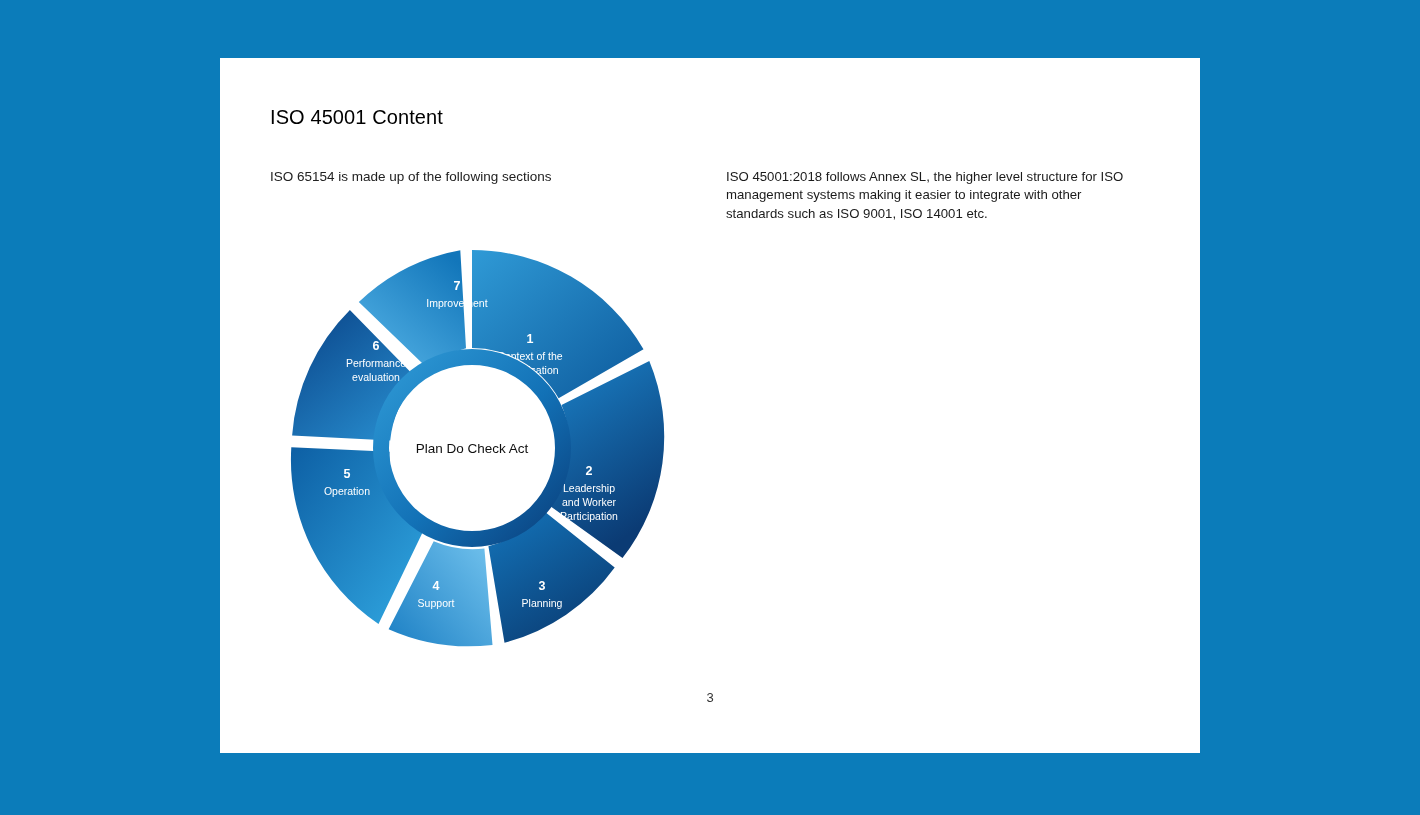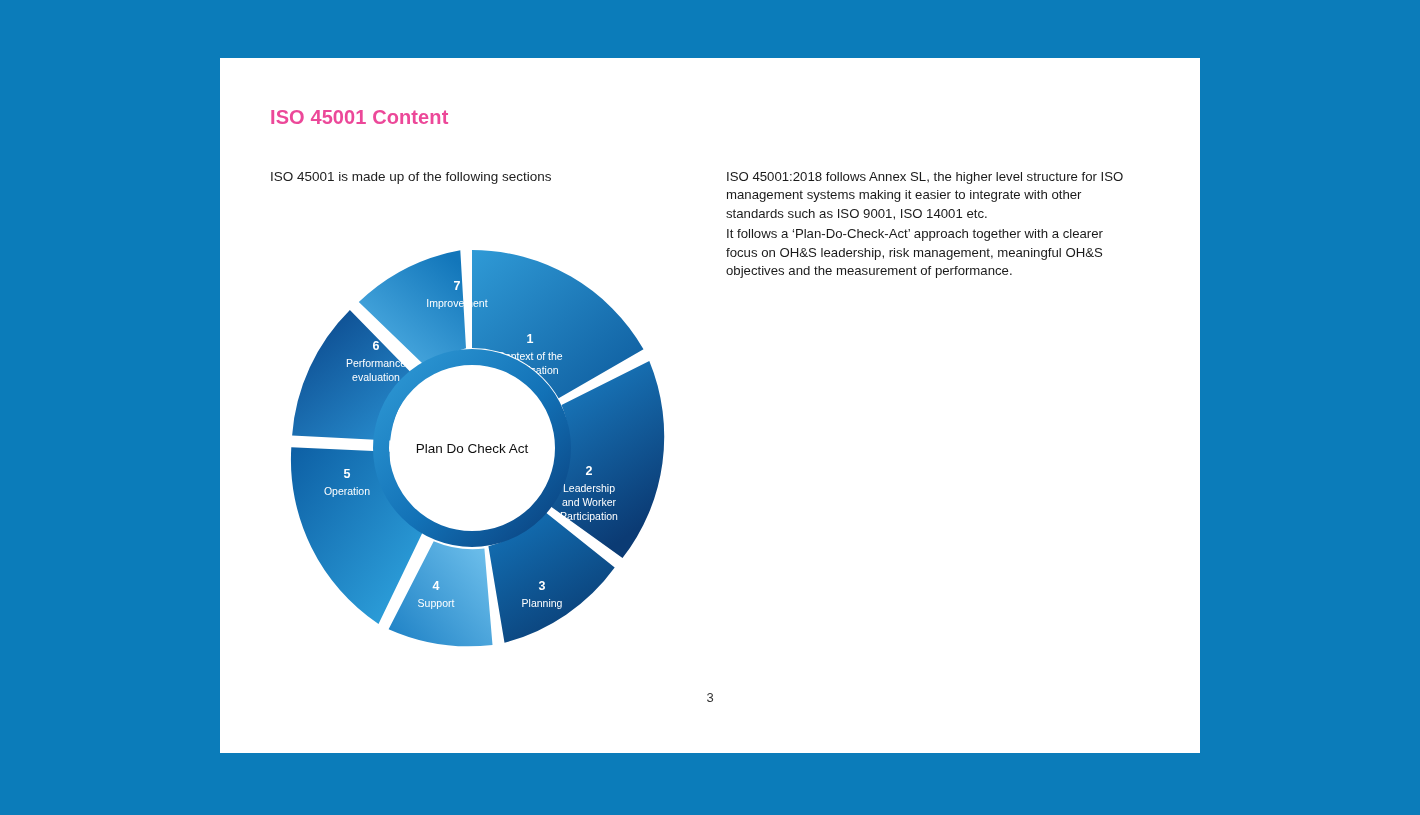--- a/index.html
+++ b/index.html
@@ -19,22 +19,22 @@
     top: 58px;
     width: 980px;
     height: 695px;
     background: #ffffff;
   }
   .slide-title {
     position: absolute;
     left: 50px;
     top: 48px;
     font-size: 20px;
-    font-weight: bold;
-    color: #ec4899;
+    font-weight: normal;
+    color: #000000;
     letter-spacing: 0.1px;
   }
   .intro-text {
     position: absolute;
     left: 50px;
     top: 110px;
     width: 380px;
     font-size: 13.5px;
     color: #222222;
     line-height: 1.35;
@@ -91,25 +91,24 @@
     text-anchor: middle;
   }
 </style>
 </head>
 <body>
 
 <div class="slide">
 
   <div class="slide-title">ISO 45001 Content</div>
 
-  <div class="intro-text">ISO 45001 is made up of the following sections</div>
+  <div class="intro-text">ISO 65154 is made up of the following sections</div>
 
   <div class="right-col">
     <p>ISO 45001:2018 follows Annex SL, the higher level structure for ISO management systems making it easier to integrate with other standards such as ISO 9001, ISO 14001 etc.</p>
-    <p>It follows a ‘Plan-Do-Check-Act’ approach together with a clearer focus on OH&amp;S leadership, risk management, meaningful OH&amp;S objectives and the measurement of performance.</p>
   </div>
 
   <div class="wheel-wrap">
     <svg width="440" height="440" viewBox="0 0 440 440">
       <defs>
         <linearGradient id="g1" x1="0" y1="0" x2="1" y2="1">
           <stop offset="0%" stop-color="#2f9ad6"></stop>
             <stop offset="100%" stop-color="#0d5a9c"></stop>
         </linearGradient>
         <linearGradient id="g2" x1="0" y1="0" x2="0.4" y2="1">

